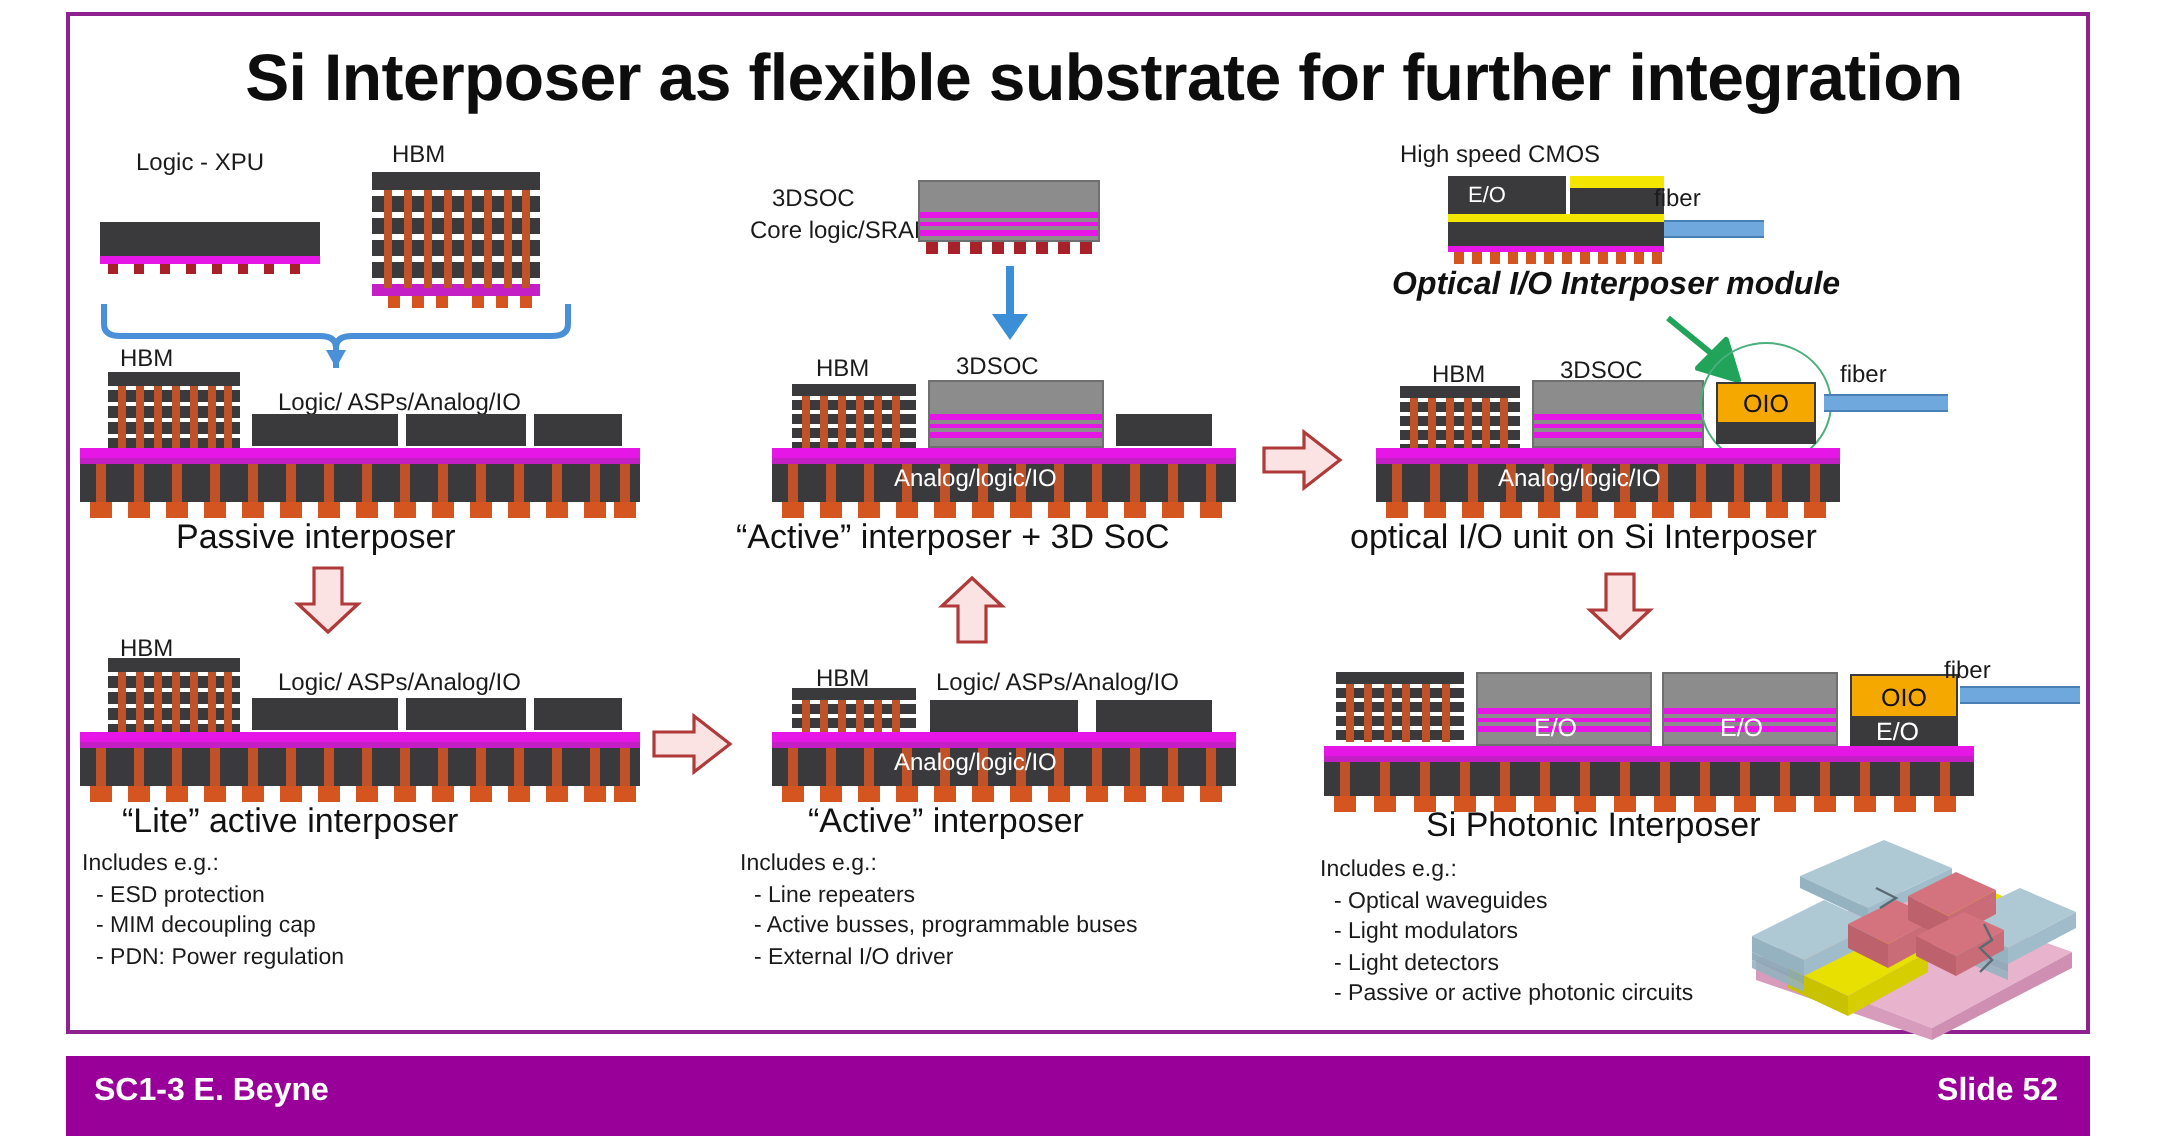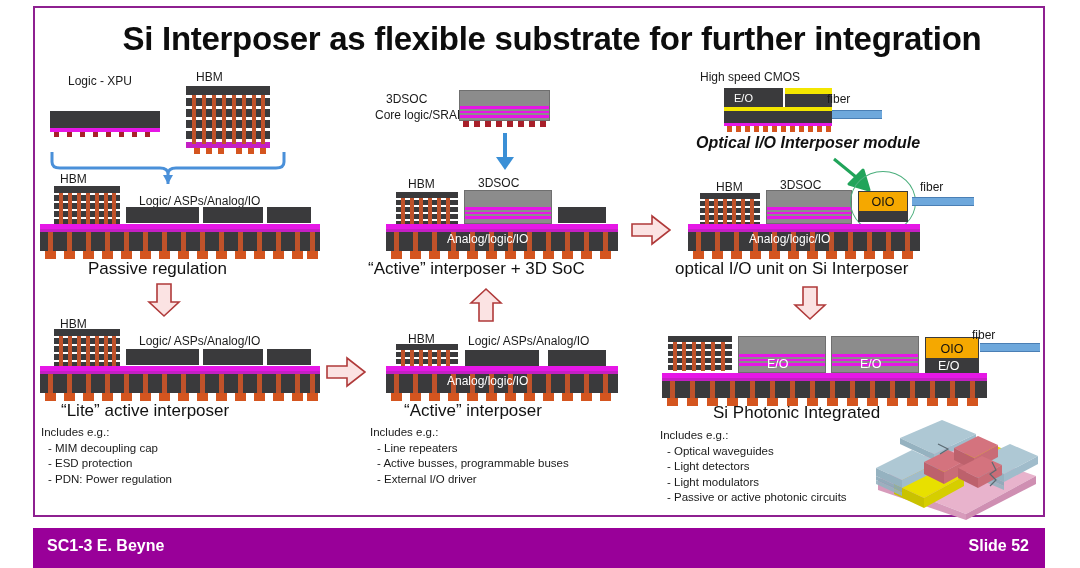--- a/index.html
+++ b/index.html
@@ -218,21 +218,21 @@
         <div class="bump" style="left:197px;top:251px;width:11px;height:8px;"></div>
         <div class="bump" style="left:216px;top:251px;width:11px;height:8px;"></div>
         <div class="bump" style="left:235px;top:251px;width:11px;height:8px;"></div>
         <div class="bump" style="left:254px;top:251px;width:11px;height:8px;"></div>
         <div class="bump" style="left:273px;top:251px;width:11px;height:8px;"></div>
         <div class="bump" style="left:292px;top:251px;width:11px;height:8px;"></div>
         <div class="bump" style="left:307px;top:251px;width:11px;height:8px;"></div>
       </div>
     </div>
 
-    <div class="cap" style="left:88px;top:259px;">Passive regulation</div>
+    <div class="cap" style="left:88px;top:259px;">Passive interposer</div>
   </div>
 
   <div class="parrow" style="left:144px;top:282px;">
     <svg width="40" height="36" viewBox="0 0 40 36">
       <path d="M13 2 L27 2 L27 20 L35 20 L20 34 L5 20 L13 20 Z" fill="#fbe3e3" stroke="#b03a3a" stroke-width="1.6"></path>
     </svg>
   </div>
 
   <div>
     <div class="lbl" style="left:60px;top:317px;">HBM</div>
@@ -294,22 +294,22 @@
         <div class="bump" style="left:273px;top:393px;width:11px;height:8px;"></div>
         <div class="bump" style="left:292px;top:393px;width:11px;height:8px;"></div>
         <div class="bump" style="left:307px;top:393px;width:11px;height:8px;"></div>
       </div>
     </div>
 
     <div class="cap" style="left:61px;top:401px;">“Lite” active interposer</div>
 
     <div class="bullets" style="left:41px;top:425px;">
       <span class="hdr">Includes e.g.:</span>
+      <span class="bi">- ESD protection</span>
       <span class="bi">- MIM decoupling cap</span>
-      <span class="bi">- ESD protection</span>
       <span class="bi">- PDN: Power regulation</span>
     </div>
   </div>
 
   <div class="parrow" style="left:325px;top:355px;">
     <svg width="42" height="34" viewBox="0 0 42 34">
       <path d="M2 11 L22 11 L22 3 L40 17 L22 31 L22 23 L2 23 Z" fill="#fbe3e3" stroke="#b03a3a" stroke-width="1.6"></path>
     </svg>
   </div>
 
@@ -662,27 +662,27 @@
         <div class="bump" style="left:847px;top:398px;width:11px;height:8px;"></div>
         <div class="bump" style="left:867px;top:398px;width:11px;height:8px;"></div>
         <div class="bump" style="left:887px;top:398px;width:11px;height:8px;"></div>
         <div class="bump" style="left:907px;top:398px;width:11px;height:8px;"></div>
         <div class="bump" style="left:927px;top:398px;width:11px;height:8px;"></div>
         <div class="bump" style="left:947px;top:398px;width:11px;height:8px;"></div>
         <div class="bump" style="left:967px;top:398px;width:11px;height:8px;"></div>
       </div>
     </div>
 
-    <div class="cap" style="left:713px;top:403px;">Si Photonic Integrated</div>
+    <div class="cap" style="left:713px;top:403px;">Si Photonic Interposer</div>
 
     <div class="bullets" style="left:660px;top:428px;">
       <span class="hdr">Includes e.g.:</span>
       <span class="bi">- Optical waveguides</span>
+      <span class="bi">- Light modulators</span>
       <span class="bi">- Light detectors</span>
-      <span class="bi">- Light modulators</span>
       <span class="bi">- Passive or active photonic circuits</span>
     </div>
 
     <div style="position:absolute;left:868px;top:418px;">
       <svg width="176" height="102" viewBox="0 0 176 102">
 
         <path d="M10 62 L78 26 L168 58 L98 96 Z" fill="#e8b3cc"></path>
         <path d="M10 62 L10 72 L98 102 L98 96 Z" fill="#d79bbb"></path>
         <path d="M98 96 L98 102 L168 66 L168 58 Z" fill="#cf8fb2"></path>
 

